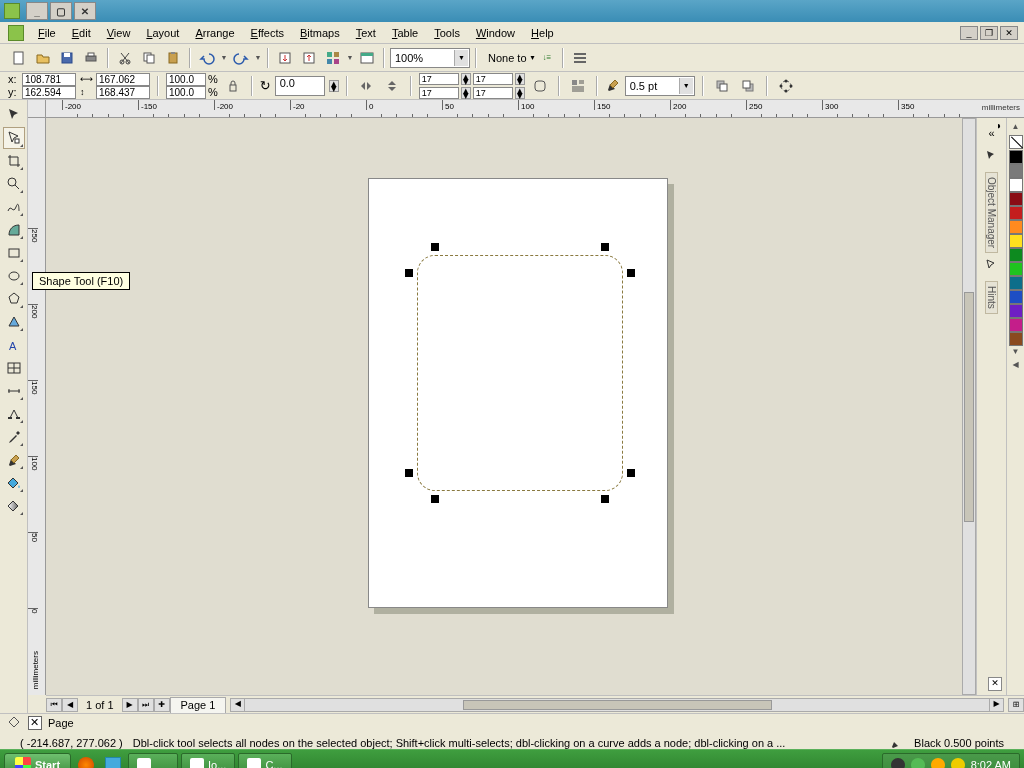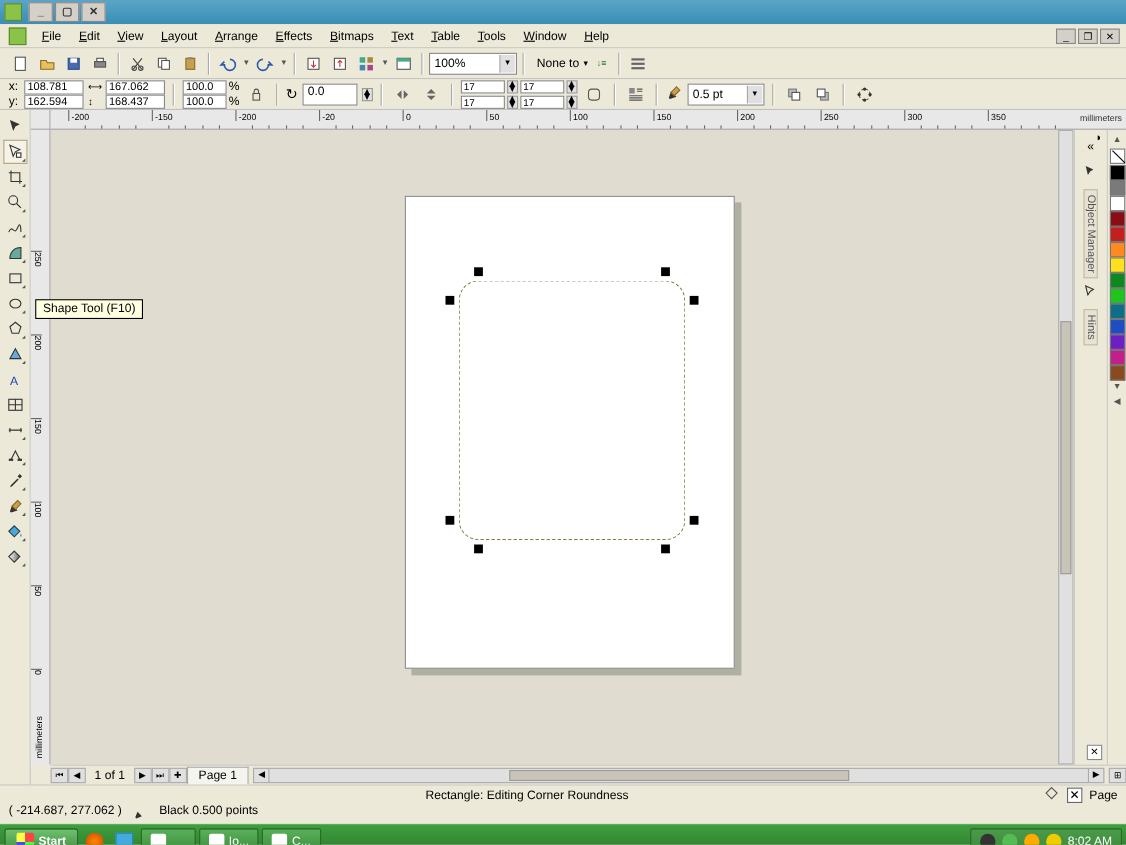--- a/index.html
+++ b/index.html
@@ -73,21 +73,21 @@
 .tabbar { height: 18px; background: #ece9d8; border-top: 1px solid #c0c0c0; display: flex; align-items: center; font-size: 10px; margin-left: 18px; }
 .tabnav { width: 16px; height: 14px; background: #e0e0e0; border: 1px solid #aaa; display: flex; align-items: center; justify-content: center; font-size: 8px; }
 .tabpg { padding: 0 10px; border: 1px solid #aaa; border-bottom: none; background: #f5f5f0; height: 16px; display: flex; align-items: center; }
 .hscroll { flex:1; height:14px; background:#e0e0e0; border:1px solid #aaa; margin: 0 4px; position:relative; }
 .hscroll-thumb { position:absolute; left:30%; width:40%; top:1px; bottom:1px; background:#c8c5b8; border:1px solid #999; }
 .statusbar1 { height: 18px; background: #ece9d8; border-top: 1px solid #c0c0c0; display: flex; align-items: center; padding: 0 8px; font-size: 10px; }
 .statusbar1 .mid { flex: 1; text-align: center; }
 .statusbar1 .right { display: flex; align-items: center; gap: 6px; }
 .fill-none { width: 14px; height: 14px; border: 1px solid #666; background: #fff; position: relative; }
 .fill-none::after { content:'✕'; position:absolute; left:1px; top:-1px; font-size:11px; }
-.statusbar2 { height: 18px; background: #ece9d8; display: flex; align-items: flex-start; padding: 0 8px; font-size: 10px; gap: 10px; }
+.statusbar2 { height: 18px; background: #ece9d8; display: flex; align-items: flex-end; padding: 0 20px; font-size: 10px; gap: 10px; }
 .statusbar2 .hint { flex:1; overflow:hidden; white-space:nowrap; text-overflow:ellipsis; }
 .outline-ico { width:14px; height:14px; display:inline-block; }
 .taskbar { height: 30px; background: linear-gradient(#3f9e3f, #2a7a2a); display: flex; align-items: center; padding: 0 4px; gap: 3px; border-top: 1px solid #5ab05a; }
 .startbtn { height: 24px; background: linear-gradient(#6fc06f, #3a8a3a); border: 1px solid #2a6a2a; border-radius: 3px; padding: 0 10px; display: flex; align-items: center; color: #fff; font-weight: bold; font-size: 12px; gap: 4px; }
 .startbtn .winlogo { width: 16px; height: 16px; background: conic-gradient(#f44 0 25%, #4f4 25% 50%, #44f 50% 75%, #ff4 75% 100%); border-radius: 2px; }
 .taskbtn { height: 24px; background: linear-gradient(#5ab05a, #3a8a3a); border: 1px solid #2a6a2a; border-radius: 2px; padding: 0 8px; display: flex; align-items: center; color: #fff; font-size: 11px; gap: 4px; min-width: 50px; }
 .taskbtn .tbicon { width: 14px; height: 14px; background: #fff; border-radius: 2px; }
 .tray { margin-left: auto; height: 24px; background: linear-gradient(#4a9a4a, #3a8a3a); border: 1px solid #2a6a2a; border-radius: 2px; padding: 0 8px; display: flex; align-items: center; color: #fff; gap: 6px; }
 .tray-ico { width: 14px; height: 14px; border-radius: 50%; }
 .cornerbox { position:absolute; left:0; top:0; width:18px; height:18px; background:#e8e8e8; border-right:1px solid #999; border-bottom:1px solid #999; }
@@ -669,31 +669,31 @@
           <div class="hscroll-thumb"></div>
           <div style="position:absolute;right:0;top:0;bottom:0;width:14px;border-left:1px solid #aaa;text-align:center;font-size:8px">▶</div>
         </div>
       <div class="tabnav">⊞</div>
     </div>
   </div>
   <div class="tooltip">Shape Tool (F10)</div>
 </div>
 
 <div class="statusbar1">
-  <div class="mid">Rectangle: Editing Corner Roundness</div>
   <div class="right">
     <span><svg width="14" height="14">
           <path d="M6 2l5 5-5 5-5-5z" fill="none" stroke="#555"></path>
         </svg></span>
     <div class="fill-none"></div>
     <span>Page</span>
   </div>
 </div>
 <div class="statusbar2">
   <span>( -214.687, 277.062 )</span>
+  <span class="hint">Dbl-click tool selects all nodes on the selected object; Shift+click multi-selects; dbl-clicking on a curve adds a node; dbl-clicking on a ...</span>
   <span class="outline-ico"><svg width="14" height="14">
         <path d="M2 12l2-5 4 4-5 2z" fill="#333"></path>
       </svg></span>
   <span>Black  0.500 points</span>
 </div>
 
 <div class="taskbar">
   <div class="startbtn">
       <div class="winlogo"></div>
       <span>Start</span>

